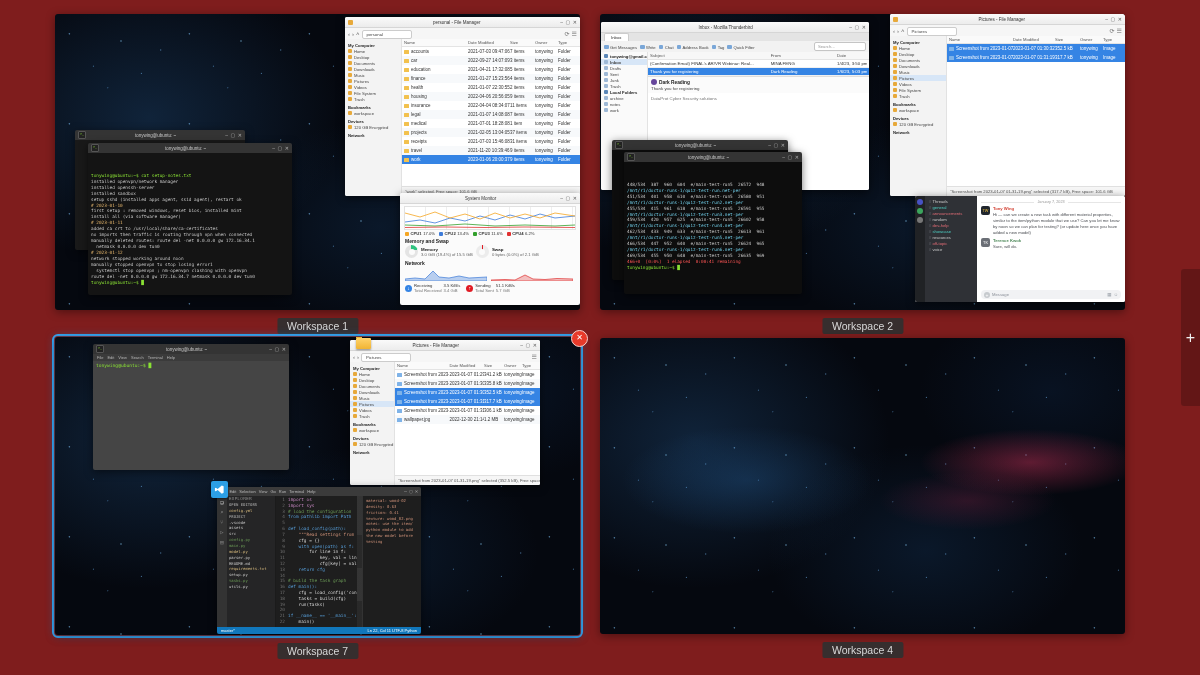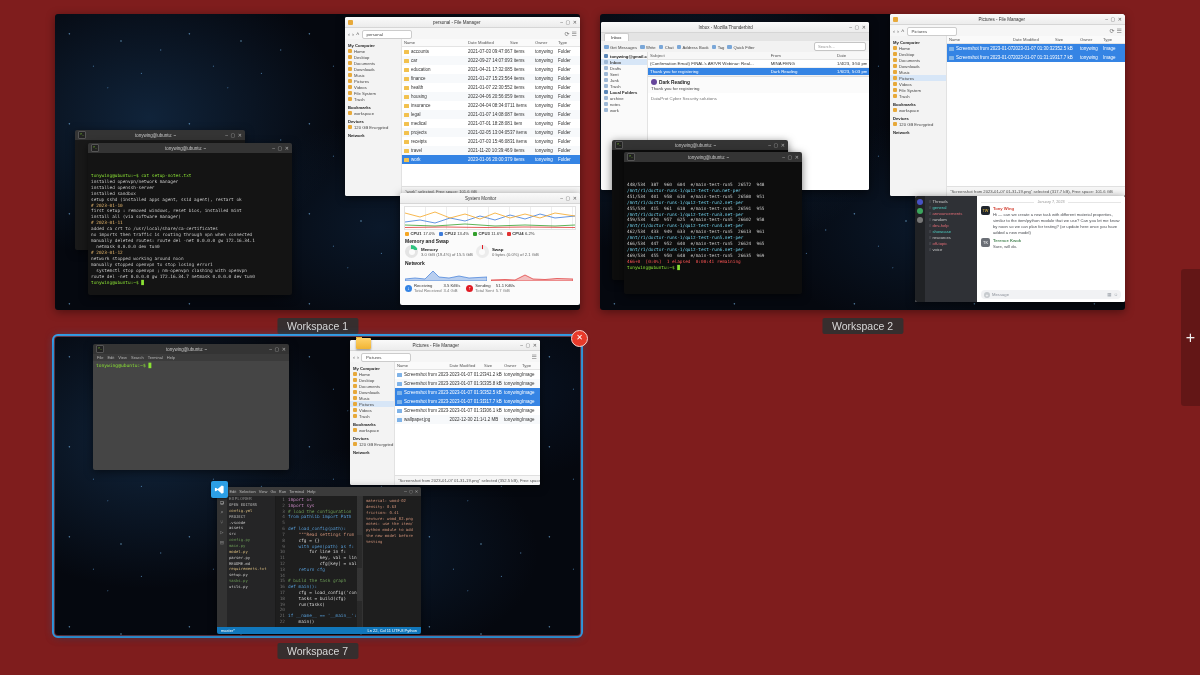--- a/index.html
+++ b/index.html
@@ -1229,18 +1229,22 @@
         <svg width="11" height="11" viewBox="0 0 24 24">
             <path fill="#ffffff" d="M17 3l4 2v14l-4 2-9-8-4 3-2-1v-6l2-1 4 3z"></path>
           </svg>
       </span>
 
     </div>
     <span class="close-btn">✕</span>
     <div class="ws-label">Workspace 7</div>
   </div>
 
+  <div class="cell ws4" style="left:600px;top:338px;width:525px;height:296px;">
+    <div class="thumb wallpaper"></div>
+    <div class="ws-label">Workspace 4</div>
+  </div>
 
   <div class="add-strip">
     <span>+</span>
   </div>
 
 </div>
 
 </body></html>

